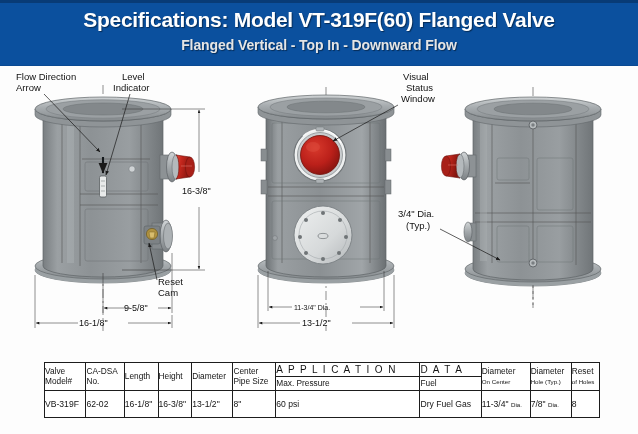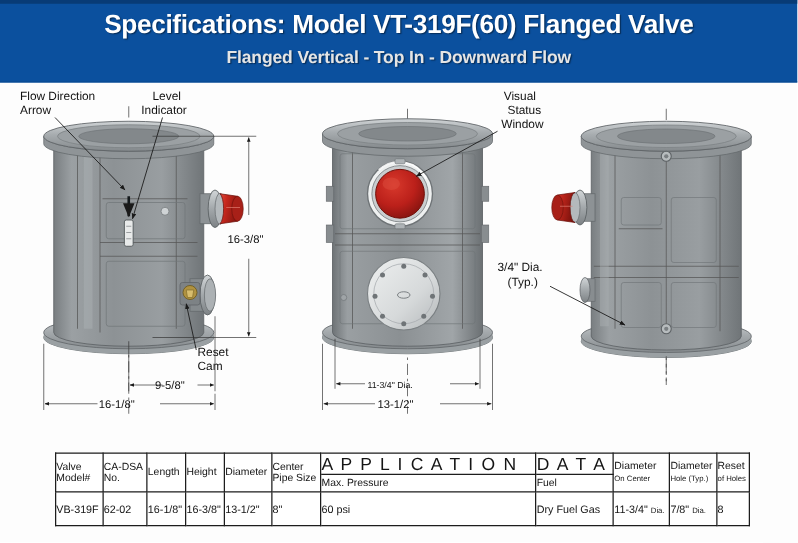--- a/index.html
+++ b/index.html
@@ -30,21 +30,21 @@
   .ctr{stroke:#444;stroke-width:.6;fill:none;stroke-dasharray:9 3 2 3;}
   .edge{stroke:#555;stroke-width:.6;fill:none;}
 
   
   #spectable{position:absolute;left:44px;top:362px;width:556px;
              border-collapse:collapse;background:#fff;}
   #spectable td,#spectable th{border:1px solid #1d1d1d;
              vertical-align:middle;font-weight:normal;color:#141414;padding:0;}
   #spectable .hd{font-size:8.3px;line-height:9.5px;height:26px;}
   #spectable .hd2{font-size:8.3px;line-height:9.5px;height:13px;}
-  #spectable .grp{font-size:14px;letter-spacing:1.4px;height:13px;margin-top:22px;}
+  #spectable .grp{font-size:10px;letter-spacing:1.4px;height:13px;margin-top:22px;}
   #spectable .val{font-size:8.6px;height:26px;margin-top:44px;}
   #spectable .tiny{font-size:6.2px;}
   #spectable .valtiny{font-size:6.2px;}
 </style>
 </head>
 <body>
 
 <div id="page">
 
   <div id="banner">

